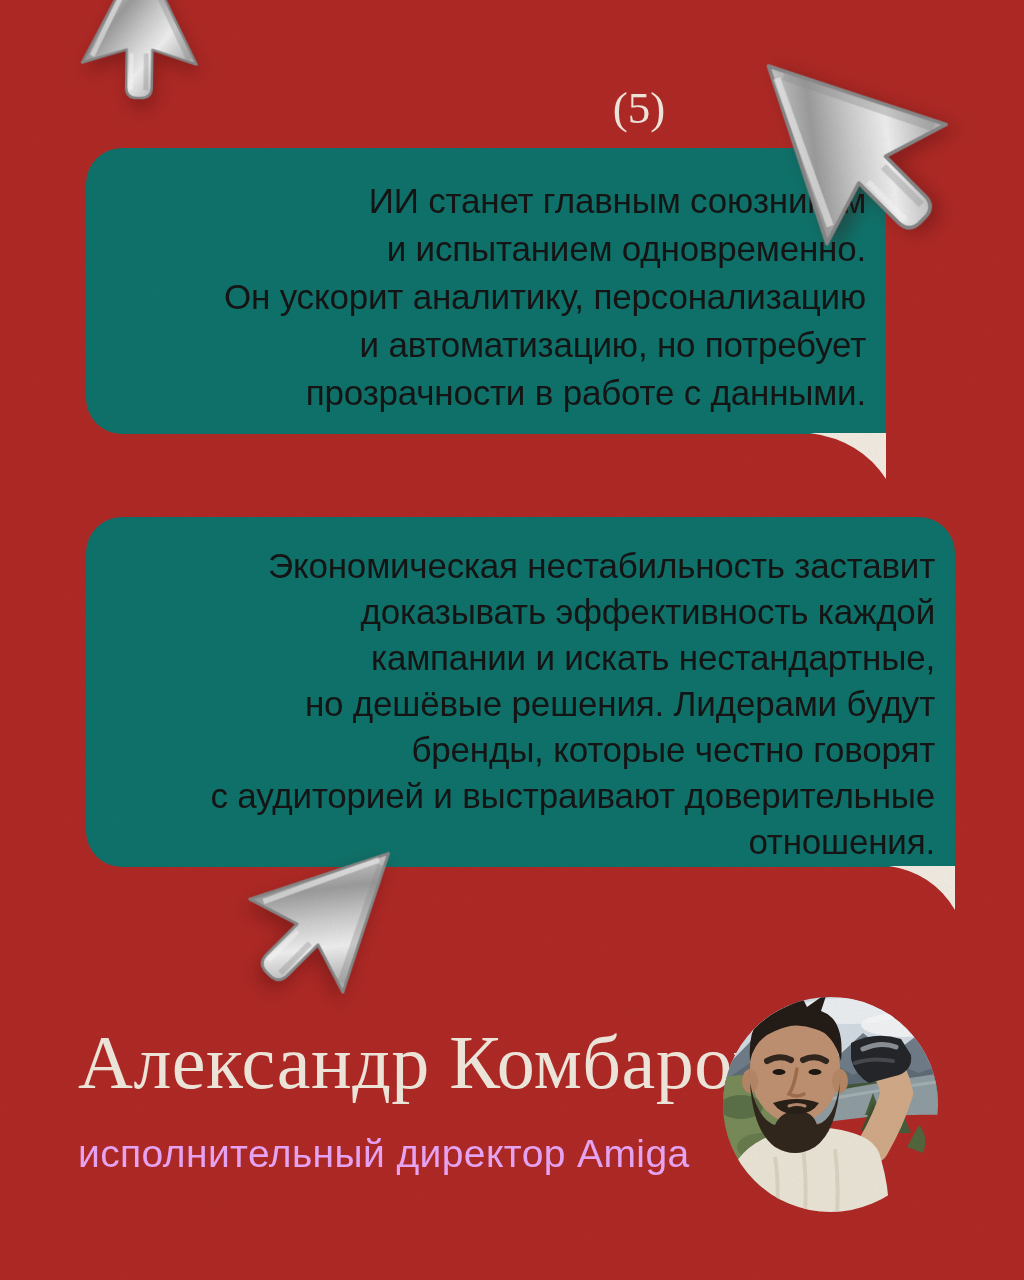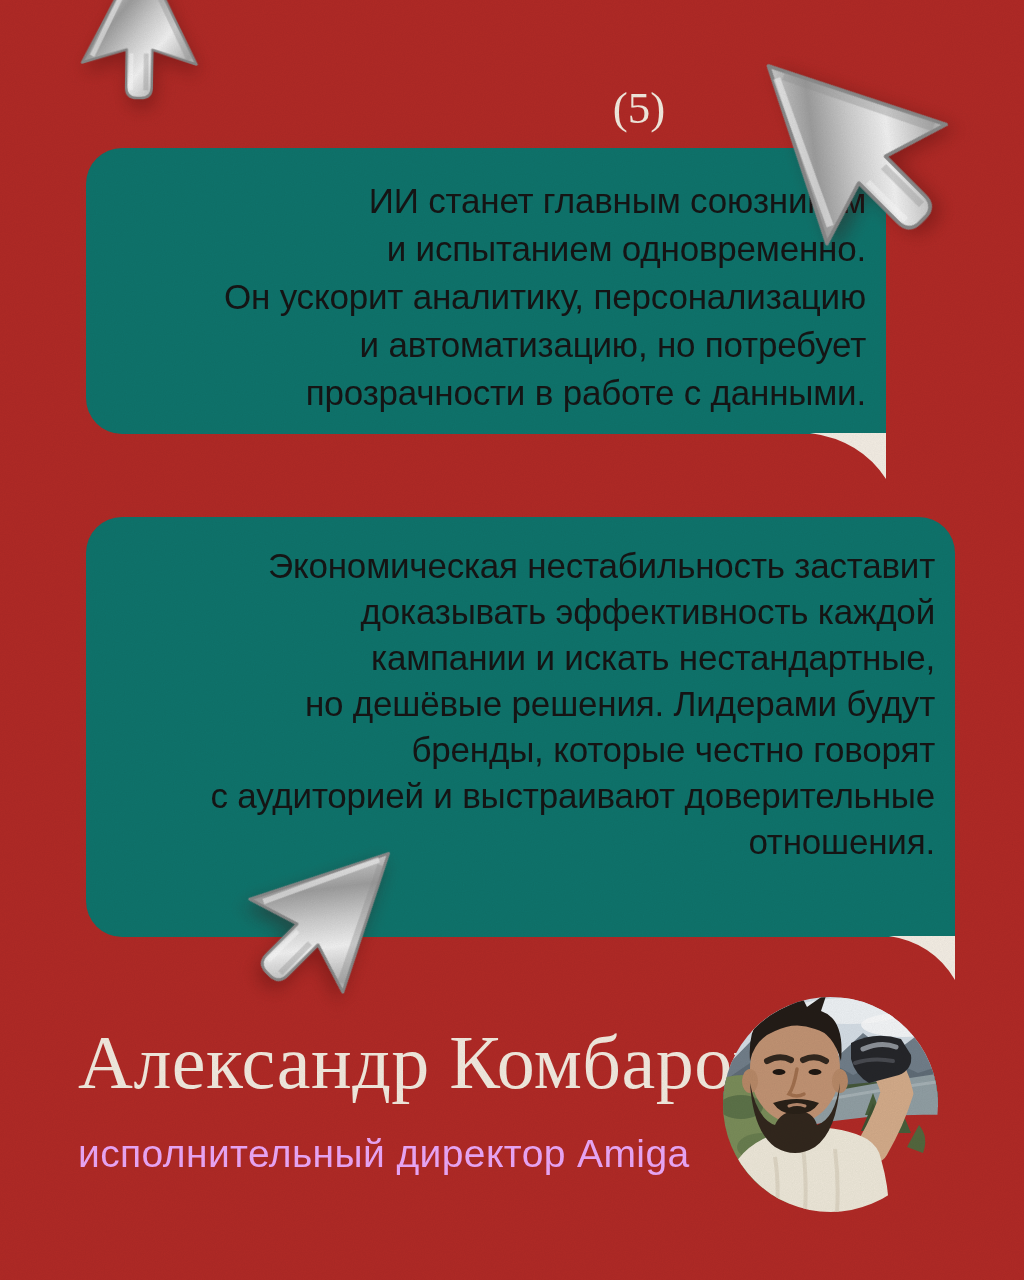--- a/index.html
+++ b/index.html
@@ -21,21 +21,21 @@
   }
 
   .bubble{
     position:absolute;
     background:#0f766e;
     border-radius:36px 36px 0 36px;
     z-index:10;
     text-align:right;
   }
   .bubble-1{left:86px;top:148px;width:800px;height:286px;}
-  .bubble-2{left:86px;top:517px;width:869px;height:420px;}
+  .bubble-2{left:86px;top:517px;width:869px;height:350px;}
   .bubble-text{
     position:absolute;left:34px;right:20px;
     color:#161616;
     white-space:pre-line;
     letter-spacing:-0.2px;
   }
   .bubble-1 .bubble-text{top:29px;font-size:35px;line-height:48px;}
   .bubble-2 .bubble-text{top:26px;font-size:35px;line-height:46px;}
   .tail{position:absolute;right:0;top:100%;margin-top:-1px;display:block;}
   .tail path{fill:#F8F2E8;}

